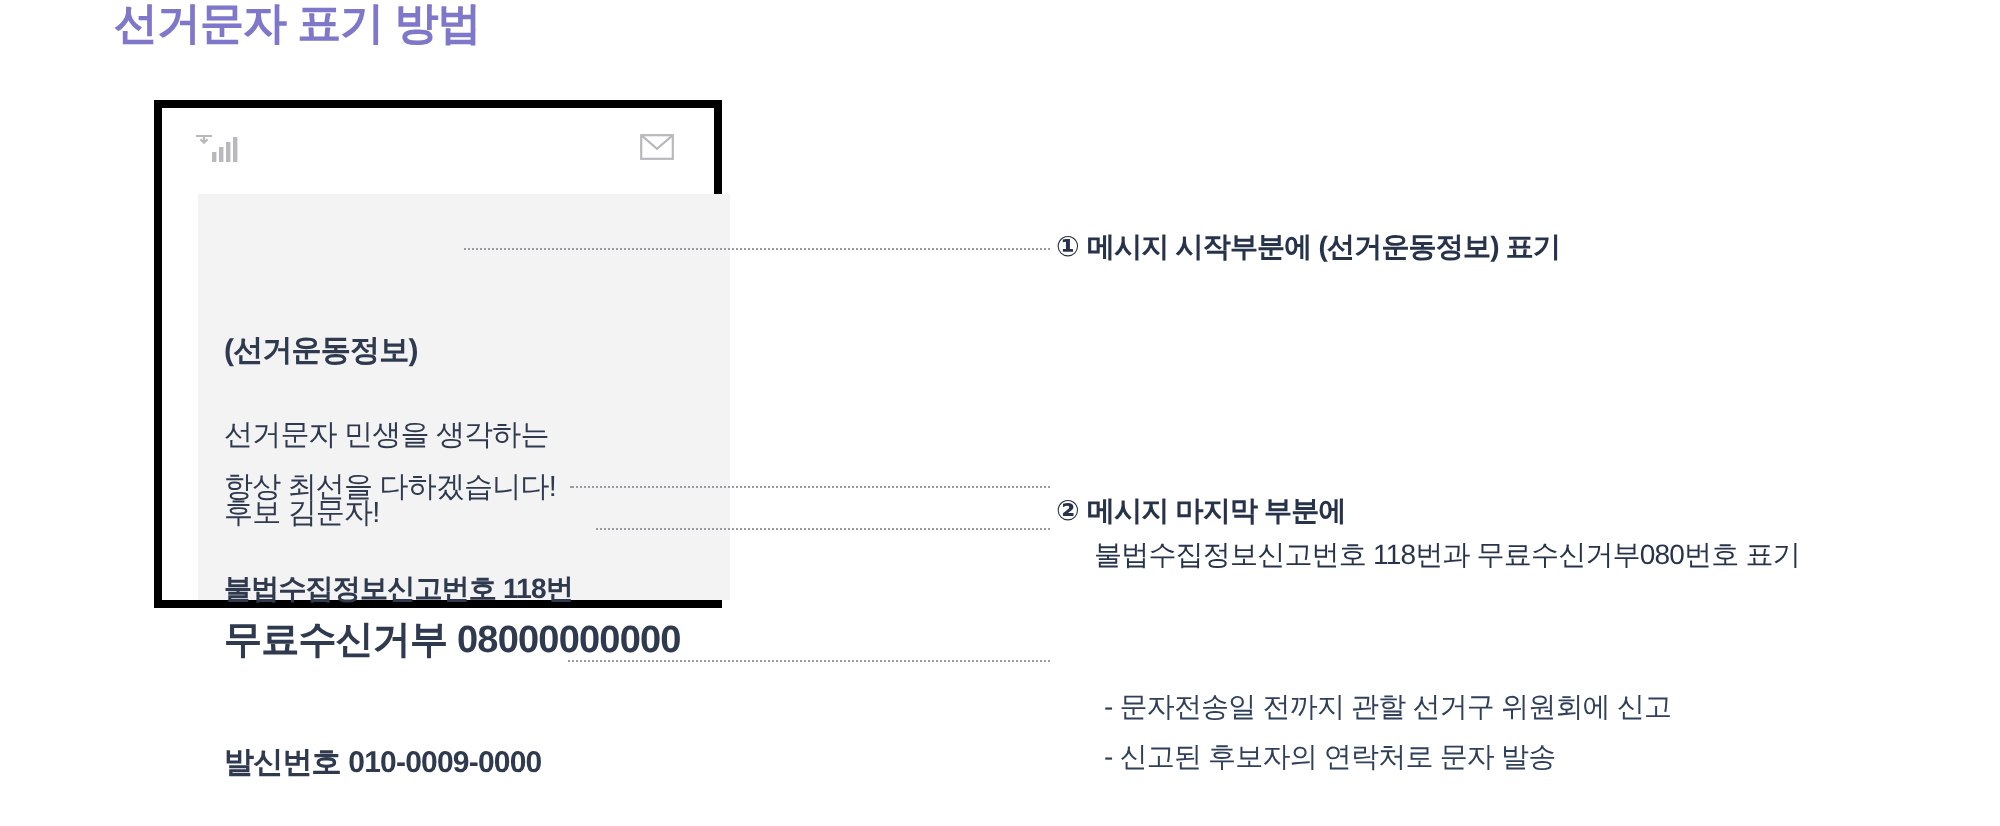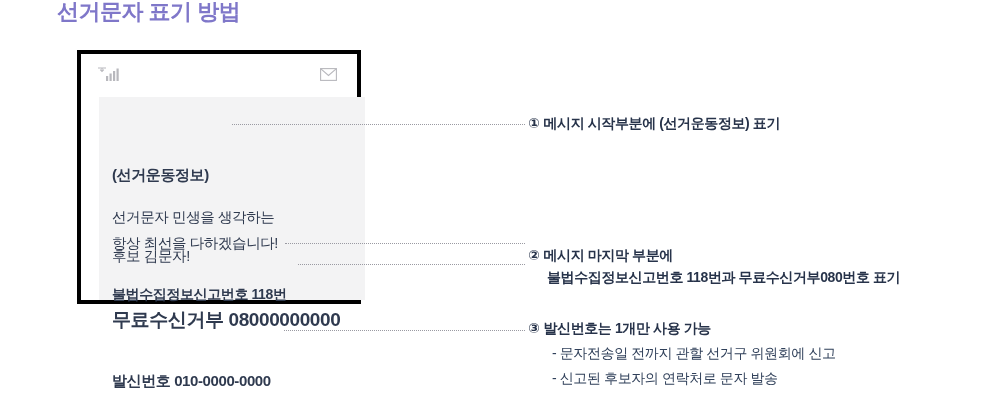--- a/index.html
+++ b/index.html
@@ -129,21 +129,21 @@
     position: absolute;
     color: #27334a;
     font-size: 14px;
     letter-spacing: -0.4px;
     white-space: nowrap;
   }
 
   .ann-1 { left: 528px; top: 115px; font-weight: bold; }
 
   .ann-2a { left: 496px; top: 247px; font-weight: bold; margin-left: 32px; }
-  .ann-2b { left: 547px; top: 269px; font-weight: bold; text-align: center; }
+  .ann-2b { left: 547px; top: 269px; font-weight: normal; text-align: center; }
 
   .ann-3 { left: 528px; top: 320px; font-weight: bold; }
   .ann-3-b1 { left: 552px; top: 345px; font-weight: normal; color: #30405a; }
   .ann-3-b2 { left: 552px; top: 370px; font-weight: normal; color: #30405a; }
 
   .circ { margin-right: 4px; }
 </style>
 </head>
 <body>
 
@@ -176,36 +176,33 @@
 
     <div class="msg-line msg-head">(선거운동정보)</div>
 
     <div class="msg-line body-1">선거문자 민생을 생각하는</div>
     <div class="msg-line body-2">후보 김문자!</div>
     <div class="msg-line body-3">항상 최선을 다하겠습니다!</div>
 
     <div class="msg-line msg-foot-1">불법수집정보신고번호 118번</div>
     <div class="msg-line msg-foot-2">무료수신거부 08000000000</div>
 
-    <div class="msg-line sender-line">발신번호 010-0000-0000</div>
+    <div class="msg-line sender-line">발신번호 010-0009-0000</div>
   </div>
 
   <div class="dotted dot-1"></div>
   <div class="dotted dot-2"></div>
   <div class="dotted dot-3"></div>
   <div class="dotted dot-4"></div>
 
   <div class="ann ann-1">
     <span class="circ">①</span><span>메시지 시작부분에 (선거운동정보) 표기</span>
   </div>
 
   <div class="ann ann-2a">
     <span class="circ">②</span><span>메시지 마지막 부분에</span>
   </div>
   <div class="ann ann-2b">불법수집정보신고번호 118번과 무료수신거부080번호 표기</div>
 
-  <div class="ann ann-3">
-    <span class="circ">③</span><span>발신번호는 1개만 사용 가능</span>
-  </div>
   <div class="ann ann-3-b2">- 신고된 후보자의 연락처로 문자 발송</div>
   <div class="ann ann-3-b1">- 문자전송일 전까지 관할 선거구 위원회에 신고</div>
 
 </div>
 
 </body></html>

